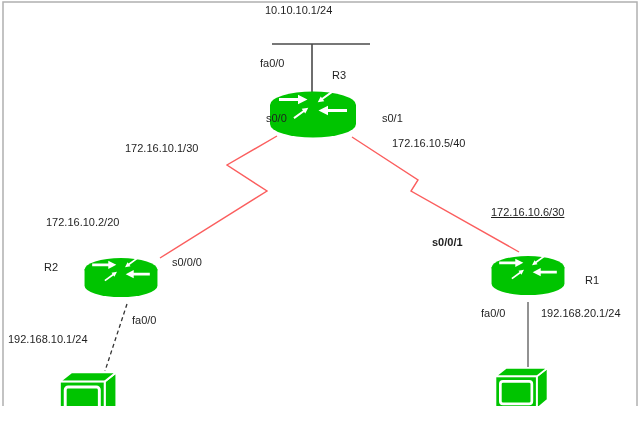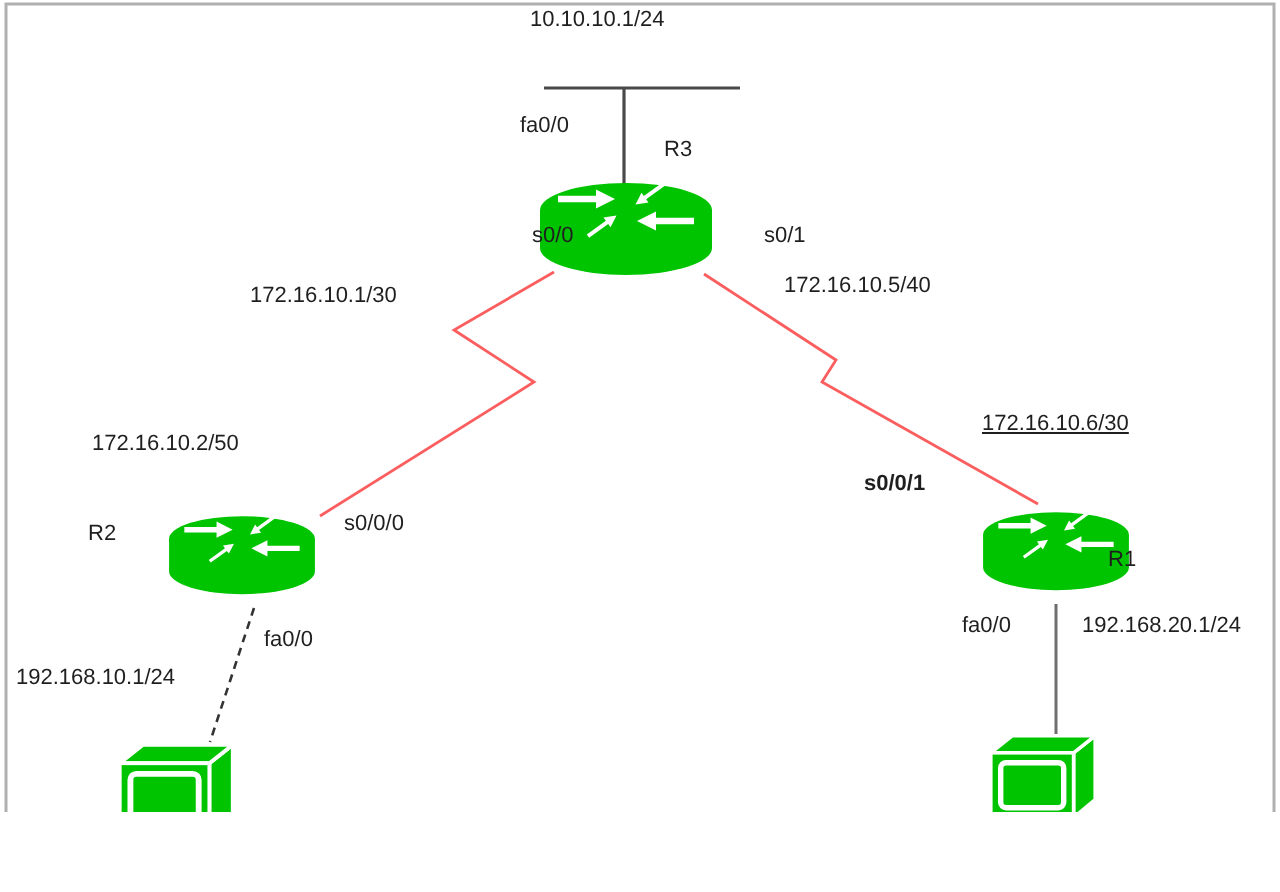--- a/index.html
+++ b/index.html
@@ -113,25 +113,25 @@
         <use href="#pc-sym"></use>
       </svg>
   </div>
 
   <div class="label" style="left:265px; top:4px;">10.10.10.1/24</div>
   <div class="label" style="left:260px; top:57px;">fa0/0</div>
   <div class="label" style="left:332px; top:69px;">R3</div>
   <div class="label" style="left:222px; top:112px;margin-left:44px;">s0/0</div>
   <div class="label" style="left:362px; top:112px;margin-left:20px;">s0/1</div>
   <div class="label" style="left:125px; top:142px;">172.16.10.1/30</div>
-  <div class="label" style="left:46px;  top:216px;">172.16.10.2/50</div>
+  <div class="label" style="left:46px;  top:216px;">172.16.10.2/20</div>
   <div class="label" style="left:44px;  top:261px;">R2</div>
   <div class="label" style="left:172px; top:256px;">s0/0/0</div>
   <div class="label" style="left:8px;   top:305px;margin-top:28px;">192.168.10.1/24</div>
   <div class="label" style="left:132px; top:314px;">fa0/0</div>
   <div class="label" style="left:392px; top:137px;">172.16.10.5/40</div>
   <div class="label" style="left:491px; top:206px;text-decoration:underline;">172.16.10.6/30</div>
   <div class="label" style="left:432px; top:236px;font-weight:bold;">s0/0/1</div>
-  <div class="label" style="left:554px; top:274px;">R1</div>
+  <div class="label" style="left:585px; top:274px;">R1</div>
   <div class="label" style="left:481px; top:307px;">fa0/0</div>
   <div class="label" style="left:541px; top:307px;">192.168.20.1/24</div>
 
 </div>
 
 </body></html>

